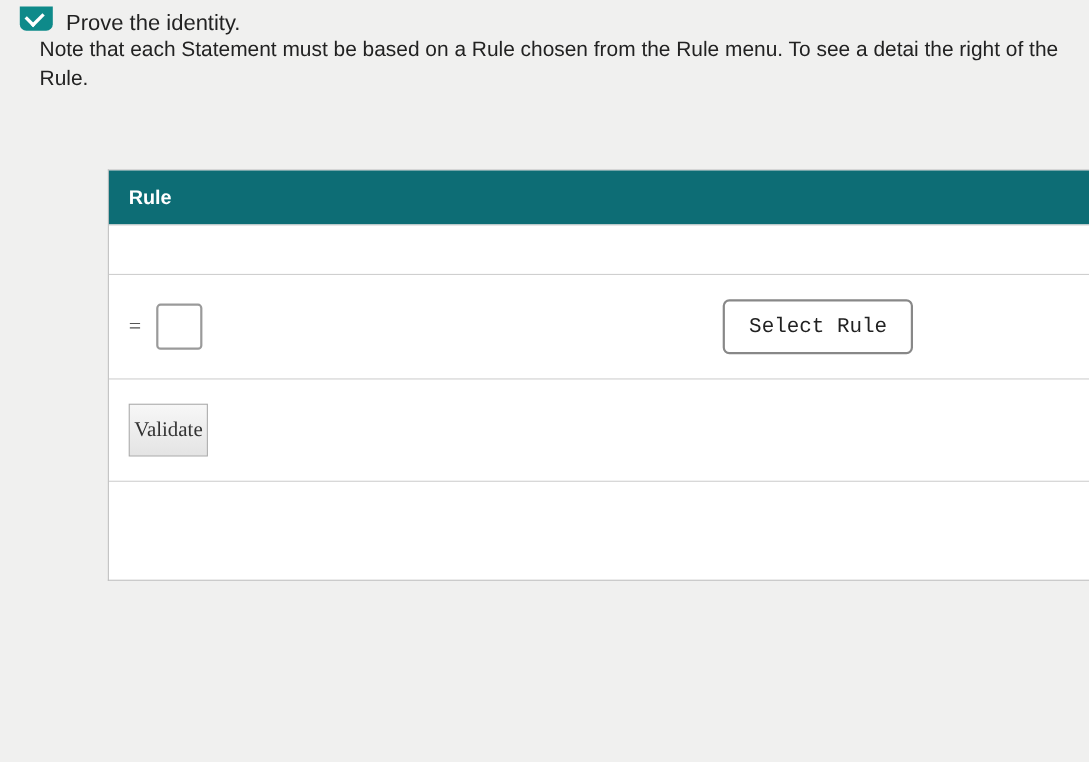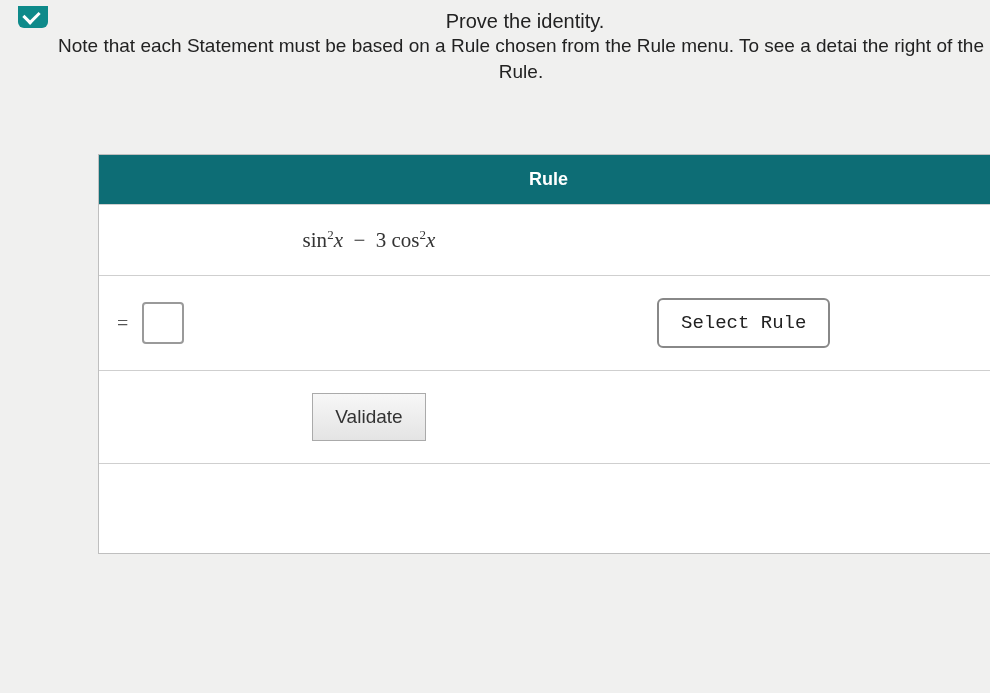--- a/index.html
+++ b/index.html
@@ -1,19 +1,18 @@
 <!DOCTYPE html>
 <html><head>
   <meta charset="utf-8">
   <style>
     * {
       box-sizing: border-box;
       margin: 0;
       padding: 0;
-      text-align: center;
     }
     body {
       font-family: Arial, Helvetica, sans-serif;
       background: #f0f0ef;
       width: 990px;
       height: 693px;
       overflow: hidden;
       color: #222;
     }
     .content {
@@ -128,25 +127,25 @@
       background: #fff;
       padding: 12px 22px;
       font-size: 19px;
       color: #222;
       cursor: pointer;
       font-family: Liberation Mono, monospace;
     }
     .validate-btn {
       border: 1px solid #aaa;
       background: linear-gradient(#f7f7f7, #e4e4e4);
-      padding: 12px 22px;
+      padding: 12px 4px;
       font-size: 19px;
       color: #333;
       cursor: pointer;
-      font-family: Liberation Sans, sans-serif;
+      font-family: Liberation Serif, serif;
     }
     .validate-row {
       padding: 20px 18px;
     }
     .spacer-row {
       height: 90px;
     }
   </style>
 </head>
 <body>
@@ -158,23 +157,20 @@
 
   <div class="instructions">Note that each Statement must be based on a Rule chosen from the Rule menu. To see a detai
 the right of the Rule.</div>
 
   <div class="table-wrap">
     <div class="thead-row">
       <div class="th-rule">Rule</div>
     </div>
 
     <div class="trow">
-      <div class="cell-stmt">
-        <span class="math">sin<sup>2</sup><i>x</i> &nbsp;−&nbsp; 3 cos<sup>2</sup><i>x</i></span>
-      </div>
       <div class="cell-rule"></div>
     </div>
 
     <div class="trow">
       <div class="cell-stmt input-row">
         <span class="equals">=</span>
         <div class="input-box" value=""></div>
       </div>
       <div class="cell-rule">
         <button class="select-rule-btn">Select Rule</button>

